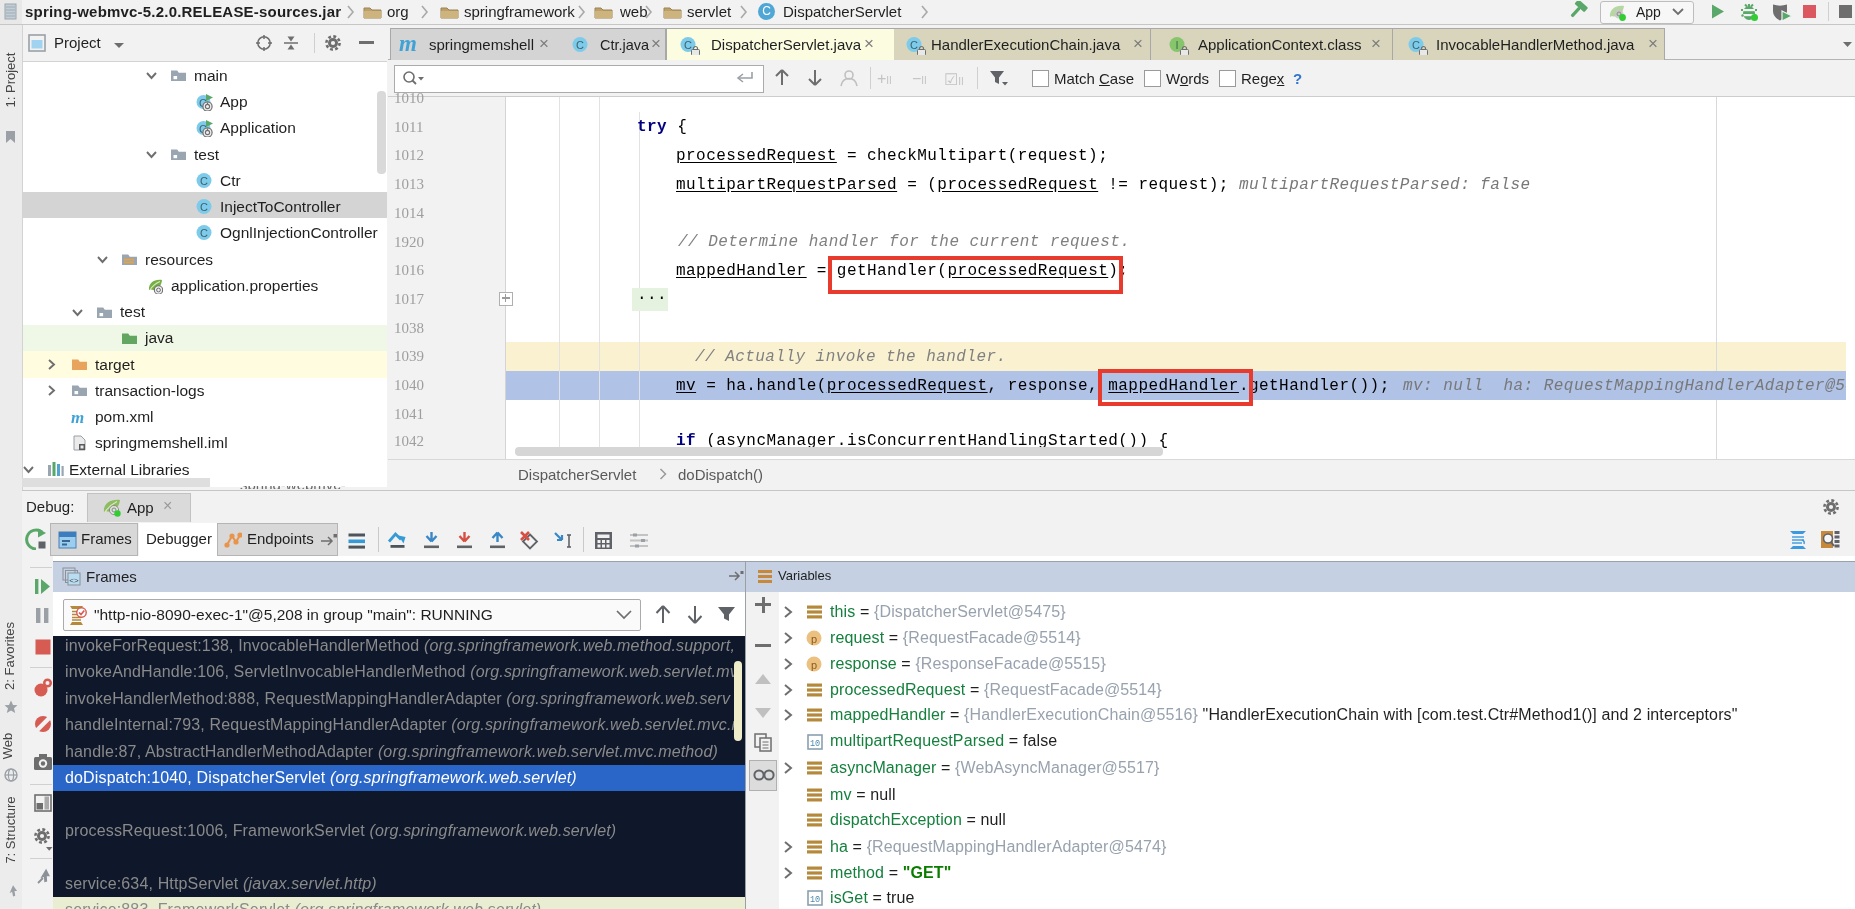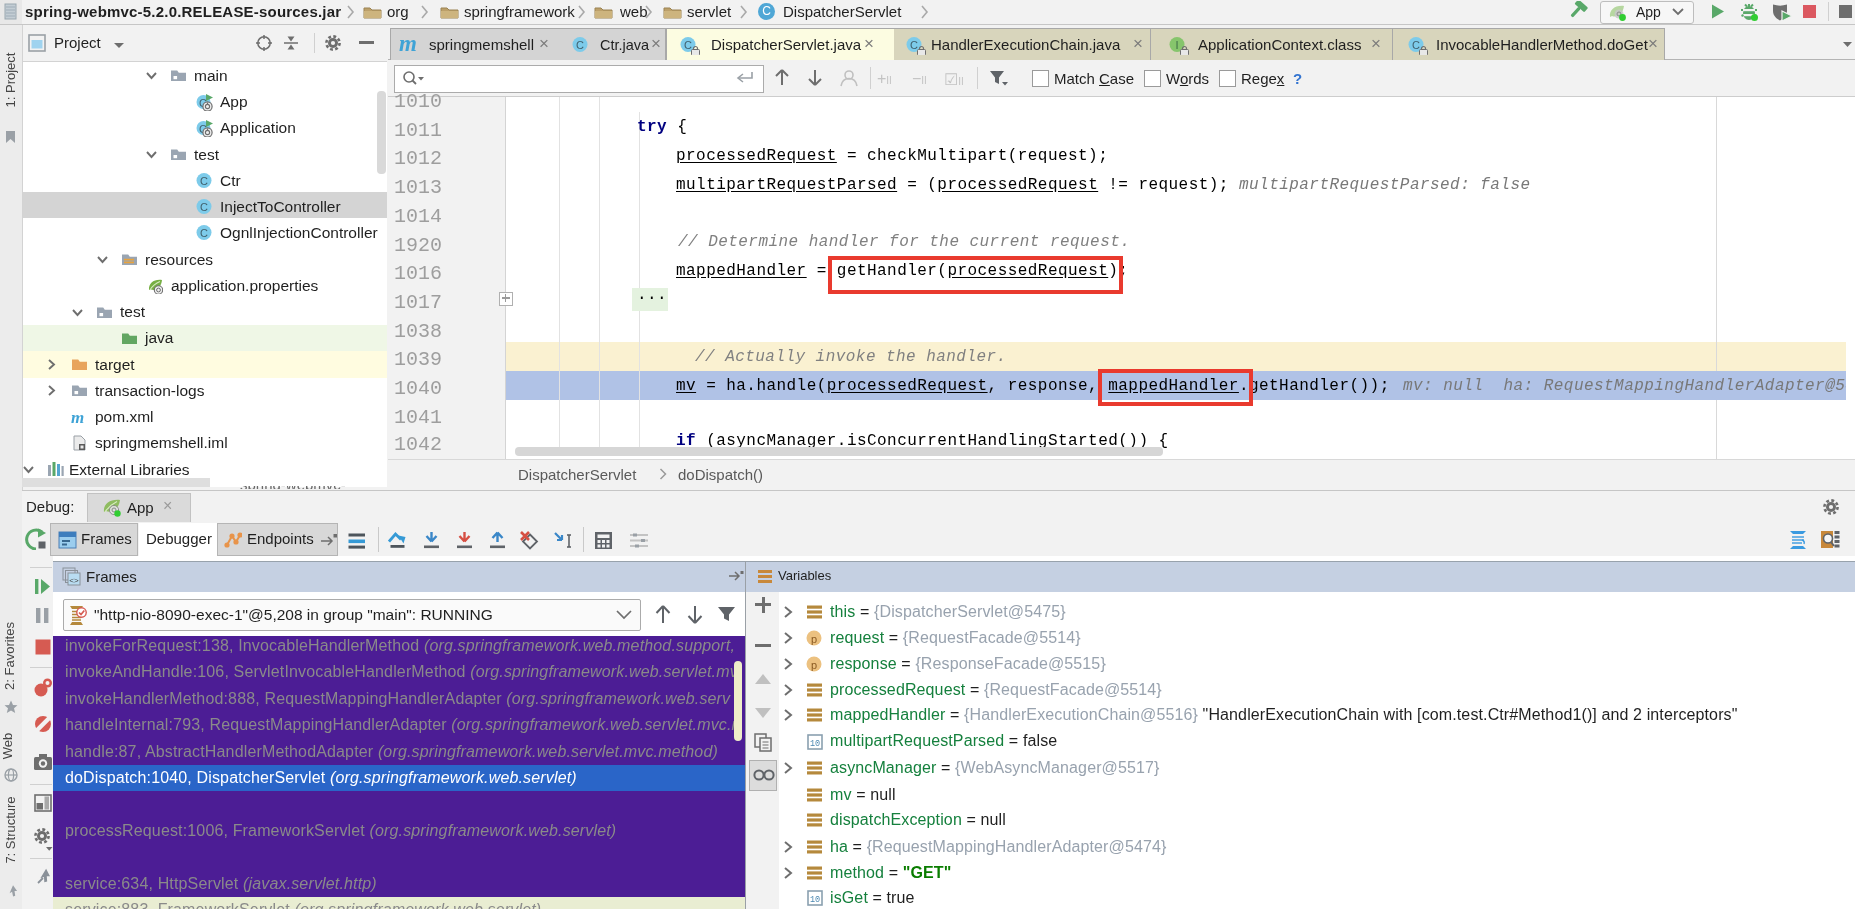--- a/index.html
+++ b/index.html
@@ -1,21 +1,21 @@
 <!DOCTYPE html>
 <html><head><meta charset="utf-8">
 <style>
 html,body{margin:0;padding:0}
 #app{position:relative;width:1855px;height:909px;background:#f2f2f2;overflow:hidden;
   font-family:"Liberation Sans",sans-serif;color:#1f1f1f;font-size:15px}
 .a{position:absolute}
 .nw{white-space:pre}
 svg{display:block}
 .code{position:absolute;font-family:"Liberation Mono",monospace;font-size:16px;letter-spacing:.45px;white-space:pre;color:#000}
-.ln{position:absolute;left:394px;font-family:Liberation Mono, monospace;font-size:20px;color:#9e9e9e;white-space:pre}
+.ln{position:absolute;left:394px;font-family:Liberation Serif, serif;font-size:15px;color:#9e9e9e;white-space:pre}
 .cmt{color:#808080;font-style:italic}
 .kw{color:#000080;font-weight:bold}
 .hint{color:#787878;font-style:italic}
 .u{text-decoration:underline;text-underline-offset:2px}
 .fr{position:absolute;left:12px;font-size:16px;letter-spacing:.15px;color:#8a8a8a;white-space:pre}
 .vr{position:absolute;left:830px;font-size:16px;letter-spacing:.12px;color:#1f1f1f;white-space:pre}
 .vn{color:#15803d}
 .vv{color:#98a2ae}
 .vg{color:#0a7d00;font-weight:bold}
 </style></head>
@@ -408,21 +408,21 @@
   <div class="a nw" style="left:429px;top:36px">springmemshell</div>
       <div class="a" style="left:539px;top:34px;color:#7c7c7c;font-size:17px">×</div>
   <div class="a nw" style="left:600px;top:37px;font-size:14.5px">Ctr.java</div>
       <div class="a" style="left:651px;top:34px;color:#7c7c7c;font-size:17px">×</div>
   <div class="a nw" style="left:711px;top:36px">DispatcherServlet.java</div>
       <div class="a" style="left:864px;top:34px;color:#7c7c7c;font-size:17px">×</div>
   <div class="a nw" style="left:931px;top:36px">HandlerExecutionChain.java</div>
       <div class="a" style="left:1133px;top:34px;color:#7c7c7c;font-size:17px">×</div>
   <div class="a nw" style="left:1198px;top:36px">ApplicationContext.class</div>
       <div class="a" style="left:1371px;top:34px;color:#7c7c7c;font-size:17px">×</div>
-  <div class="a nw" style="left:1436px;top:36px">InvocableHandlerMethod.doGet</div>
+  <div class="a nw" style="left:1436px;top:36px">InvocableHandlerMethod.java</div>
       <div class="a" style="left:1648px;top:34px;color:#7c7c7c;font-size:17px">×</div>
   <svg class="a" style="left:1842px;top:41px" width="11" height="7">
         <path d="M1 1 L5.5 6 L10 1 Z" fill="#6e6e6e"></path>
       </svg>
 
   <div class="a" style="left:388px;top:60px;width:1467px;height:36px;background:#f2f2f2;border-bottom:1px solid #cdcdcd"></div>
   <div class="a" style="left:394px;top:65px;width:368px;height:26px;background:#fff;border:1px solid #ababab"></div>
   <svg class="a" style="left:402px;top:70px" width="24" height="17">
         <circle cx="7" cy="7" r="5" fill="none" stroke="#6e6e6e" stroke-width="1.6"></circle>
         <line x1="10.5" y1="10.5" x2="14" y2="14" stroke="#6e6e6e" stroke-width="1.8"></line>
@@ -735,21 +735,21 @@
           <path d="M10 2 V19 M10 2 L3.5 9 M10 2 L16.5 9" fill="none" stroke="#5f6368" stroke-width="2"></path>
         </svg>
     <svg class="a" style="left:685px;top:604px" width="20" height="22">
           <path d="M10 19 V2 M10 19 L3.5 12 M10 19 L16.5 12" fill="none" stroke="#5f6368" stroke-width="2"></path>
         </svg>
     <svg class="a" style="left:716px;top:605px" width="21" height="20">
           <path d="M2 2 H19 L13 9.5 V16 L8 13.5 V9.5 Z" fill="#5f6368"></path>
         </svg>
   </div>
   <div id="frameslist">
-    <div class="a" style="left:53px;top:636px;width:812px;height:273px;background:#4c1d95;overflow:hidden">
+    <div class="a" style="left:53px;top:636px;width:812px;height:273px;background:#0f172a;overflow:hidden">
       <div class="fr" style="top:1px">invokeForRequest:138, InvocableHandlerMethod <i>(org.springframework.web.method.support,</i></div>
       <div class="fr" style="top:27.4px">invokeAndHandle:106, ServletInvocableHandlerMethod <i>(org.springframework.web.servlet.mv</i></div>
       <div class="fr" style="top:53.8px">invokeHandlerMethod:888, RequestMappingHandlerAdapter <i>(org.springframework.web.serv</i></div>
       <div class="fr" style="top:80.2px">handleInternal:793, RequestMappingHandlerAdapter <i>(org.springframework.web.servlet.mvc.r</i></div>
       <div class="fr" style="top:106.6px">handle:87, AbstractHandlerMethodAdapter <i>(org.springframework.web.servlet.mvc.method)</i></div>
       <div class="a" style="left:0;top:129px;width:692px;height:26.4px;background:#2a65c8"></div>
       <div class="fr" style="top:133px;color:#fff">doDispatch:1040, DispatcherServlet <i>(org.springframework.web.servlet)</i></div>
       <div class="fr" style="top:185.8px">processRequest:1006, FrameworkServlet <i>(org.springframework.web.servlet)</i></div>
       <div class="fr" style="top:238.6px">service:634, HttpServlet <i>(javax.servlet.http)</i></div>
       <div class="a" style="left:0;top:261px;width:692px;height:12px;background:#e9edd2"></div>

